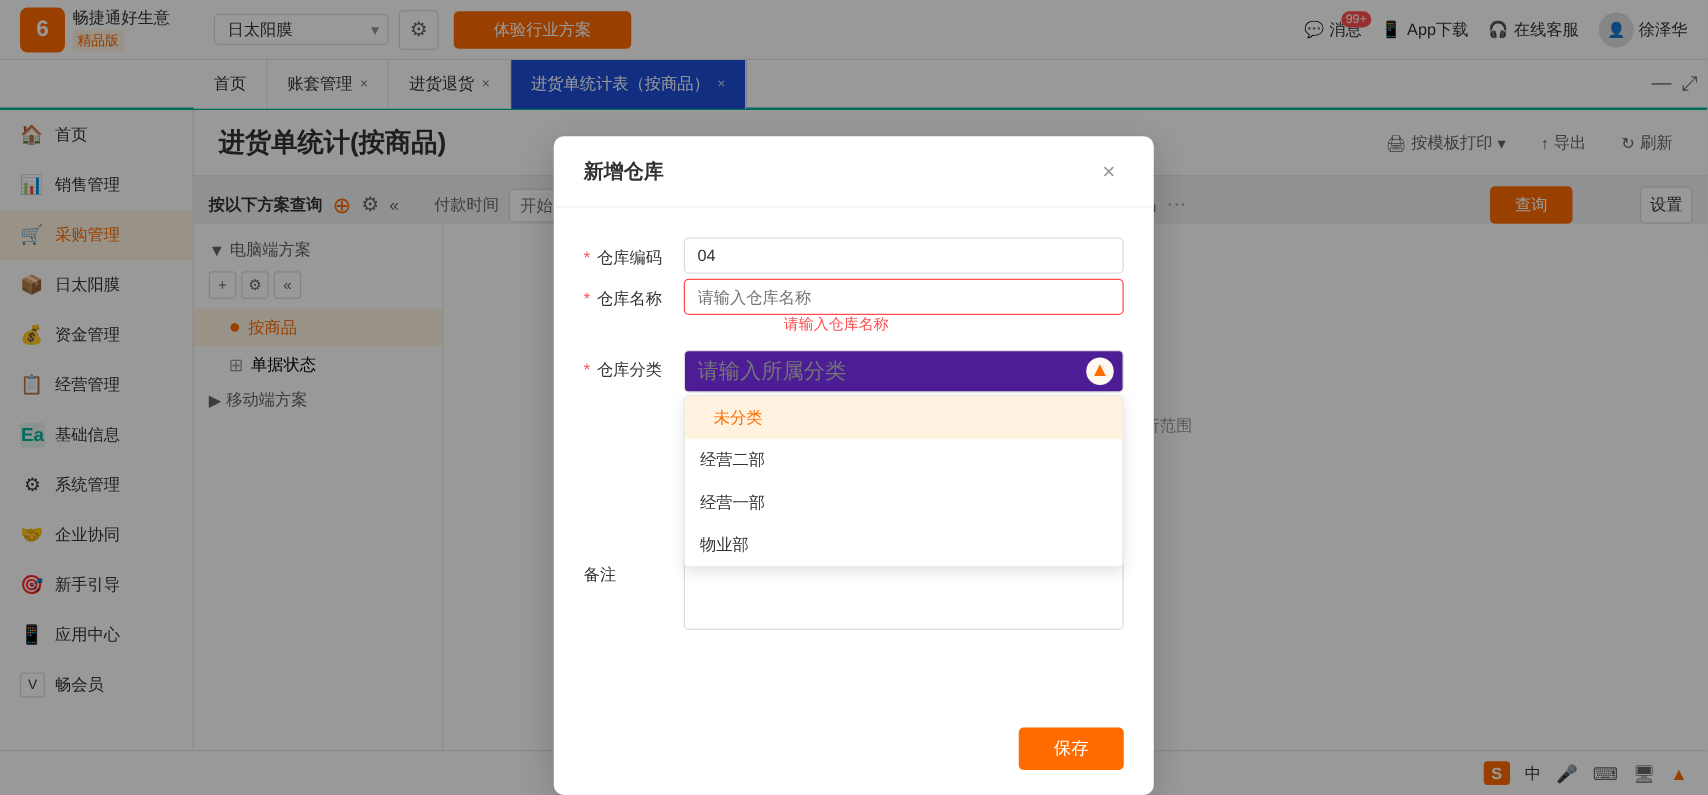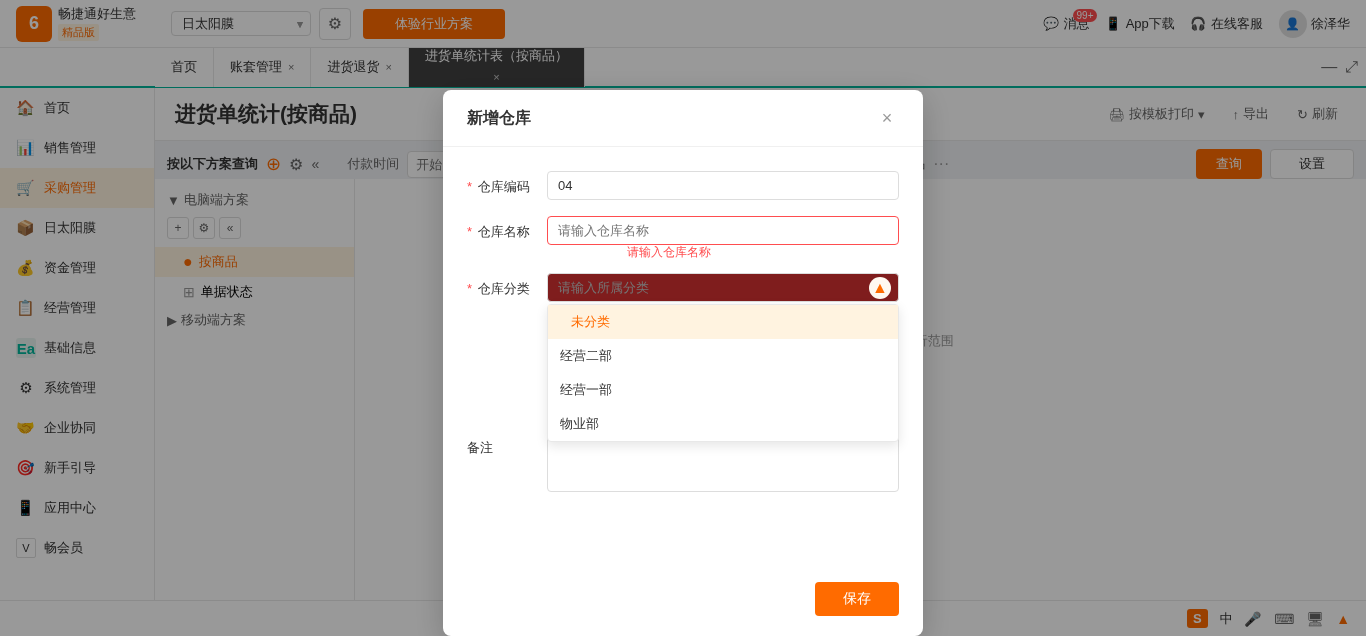--- a/index.html
+++ b/index.html
@@ -153,23 +153,22 @@
       display: flex;
       align-items: center;
       font-size: 13px;
       color: #333;
       cursor: pointer;
       border-right: 1px solid #e8e8e8;
       gap: 6px;
       background: #fff;
     }
     .tab.active {
-      background: #404040;
+      background: #1d4ed8;
       color: #fff;
-      flex-direction: column;
     }
     .tab-close {
       font-size: 11px;
       color: inherit;
       opacity: 0.7;
     }
     .tab-bar-actions {
       margin-left: auto;
       display: flex;
       align-items: center;
@@ -255,23 +254,24 @@
       border-radius: 4px;
       padding: 6px 20px;
       font-size: 13px;
       cursor: pointer;
     }
     .settings-btn {
       background: #fff;
       color: #333;
       border: 1px solid #ddd;
       border-radius: 4px;
-      padding: 5px 28px;
-      font-size: 13px;
-      cursor: pointer;
+      padding: 5px 7px;
+      font-size: 13px;
+      cursor: pointer;
+      margin-left: 46px;
     }
     .filter-select {
       border: 1px solid #ddd;
       border-radius: 4px;
       padding: 5px 24px 5px 8px;
       font-size: 13px;
       color: #333;
       background: #fff;
       cursor: pointer;
       min-width: 120px;
@@ -381,21 +381,21 @@
       display: flex;
       align-items: center;
       justify-content: center;
     }
     .modal-body {
       padding: 24px 24px 16px;
     }
     .form-row {
       display: flex;
       align-items: flex-start;
-      margin-bottom: 16px;
+      margin-bottom: 4px;
       position: relative;
     }
     .form-label {
       width: 80px;
       font-size: 13px;
       color: #333;
       padding-top: 7px;
       flex-shrink: 0;
     }
     .form-label .required {
@@ -435,24 +435,24 @@
     
     .dropdown-container {
       position: relative;
       flex: 1;
     }
     .dropdown-input {
       width: 100%;
       border: 1px solid #ddd;
       border-radius: 4px;
       padding: 6px 30px 6px 10px;
-      font-size: 13px;
+      font-size: 17px;
       color: #999;
       outline: none;
-      background: #7f1d1d;
+      background: #4c1d95;
     }
     .dropdown-arrow {
       position: absolute;
       right: 8px;
       top: 50%;
       transform: translateY(-50%);
       color: #ff6b00;
       font-size: 16px;
       cursor: pointer;
       background: #fff8f0;

